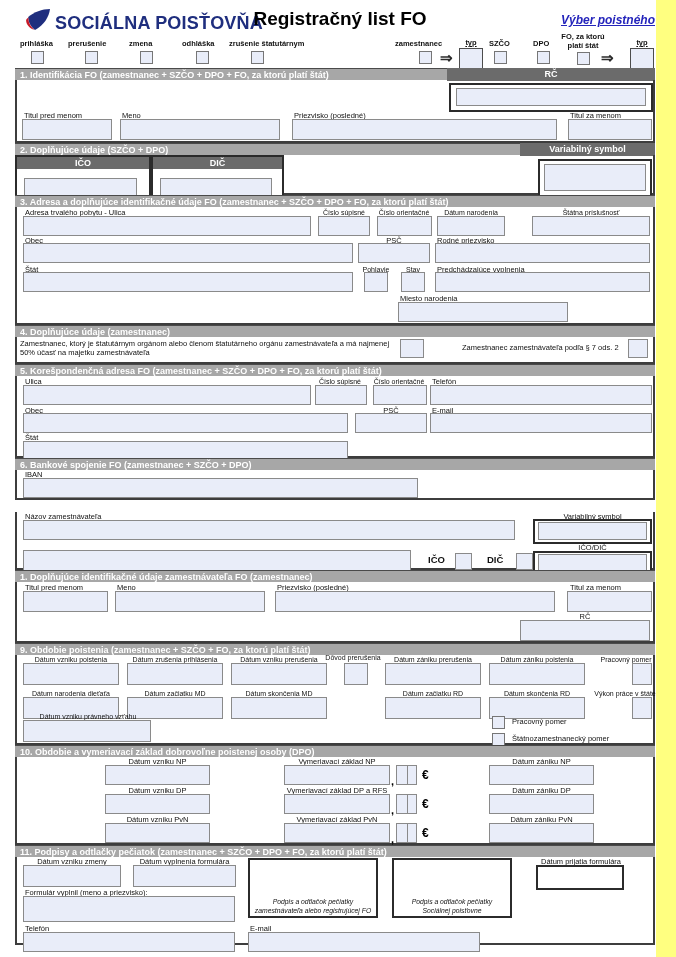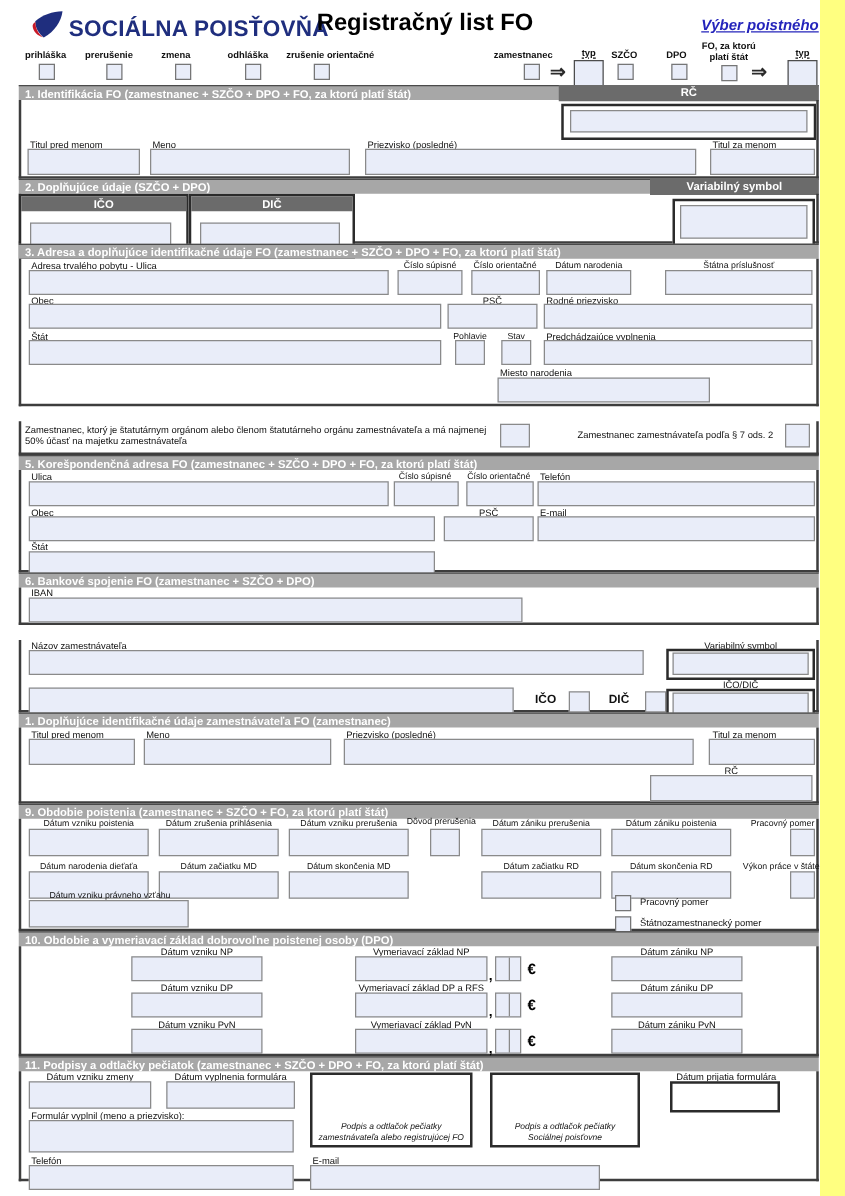--- a/index.html
+++ b/index.html
@@ -46,21 +46,21 @@
   <div class="link" style="left:560px;top:13px;width:96px">Výber poistného</div>
 
   <div class="lbl lblb" style="left:20px;top:40px">prihláška</div>
   <div class="cb" style="left:31px;top:51px"></div>
   <div class="lbl lblb" style="left:68px;top:40px">prerušenie</div>
   <div class="cb" style="left:85px;top:51px"></div>
   <div class="lbl lblb" style="left:129px;top:40px">zmena</div>
   <div class="cb" style="left:140px;top:51px"></div>
   <div class="lbl lblb" style="left:182px;top:40px">odhláška</div>
   <div class="cb" style="left:196px;top:51px"></div>
-  <div class="lbl lblb" style="left:229px;top:40px">zrušenie orientačné</div>
+  <div class="lbl lblb" style="left:229px;top:40px">zrušenie štatutárnym</div>
   <div class="cb" style="left:251px;top:51px"></div>
 
   <div class="lbl lblb" style="left:395px;top:40px">zamestnanec</div>
   <div class="cb" style="left:419px;top:51px"></div>
   <div class="arrow" style="left:440px;top:50px">⇒</div>
   <div class="lbl lblb u lblc" style="left:459px;top:39px;width:24px">typ</div>
   <div class="typ-box" style="left:459px;top:48px"></div>
   <div class="lbl lblb" style="left:489px;top:40px">SZČO</div>
   <div class="cb" style="left:494px;top:51px"></div>
   <div class="lbl lblb" style="left:533px;top:40px">DPO</div>
@@ -126,20 +126,23 @@
   <div class="inp" style="left:23px;top:272px;width:330px;height:20px"></div>
   <div class="lbl sm lblc" style="left:355px;top:266px;width:42px">Pohlavie</div>
   <div class="inp" style="left:364px;top:272px;width:24px;height:20px"></div>
   <div class="lbl sm lblc" style="left:395px;top:266px;width:36px">Stav</div>
   <div class="inp" style="left:401px;top:272px;width:24px;height:20px"></div>
   <div class="lbl" style="left:437px;top:266px">Predchádzajúce vyplnenia</div>
   <div class="inp" style="left:435px;top:272px;width:215px;height:20px"></div>
   <div class="lbl" style="left:400px;top:295px">Miesto narodenia</div>
   <div class="inp" style="left:398px;top:302px;width:170px;height:20px"></div>
 
+  <div class="bar" style="top:325px">
+    <span>4. Doplňujúce údaje (zamestnanec)</span>
+  </div>
   <div class="frame" style="left:15px;top:337px;width:640px;height:27px"></div>
   <div class="lbl" style="left:20px;top:340px;width:378px;white-space:normal">Zamestnanec, ktorý je štatutárnym orgánom alebo členom štatutárneho orgánu zamestnávateľa a má najmenej 50% účasť na majetku zamestnávateľa</div>
   <div class="inp" style="left:400px;top:339px;width:24px;height:19px"></div>
   <div class="lbl" style="left:462px;top:344px">Zamestnanec zamestnávateľa podľa § 7 ods. 2</div>
   <div class="inp" style="left:628px;top:339px;width:20px;height:19px"></div>
 
   <div class="bar" style="top:364px">
     <span>5. Korešpondenčná adresa FO (zamestnanec + SZČO + DPO + FO, za ktorú platí štát)</span>
   </div>
   <div class="frame" style="left:15px;top:376px;width:640px;height:82px"></div>

